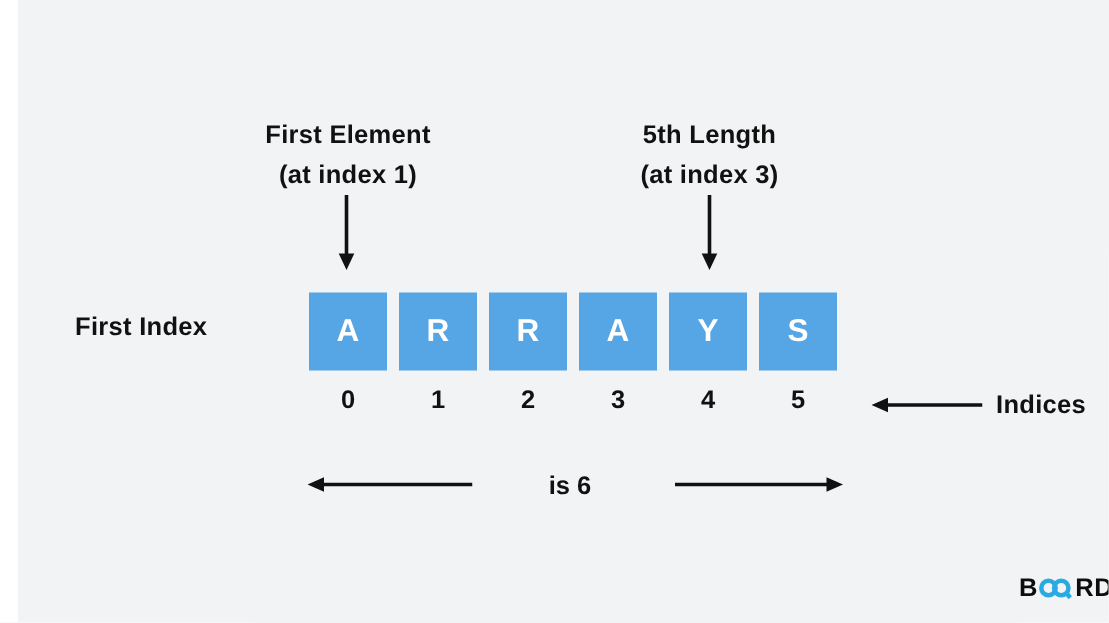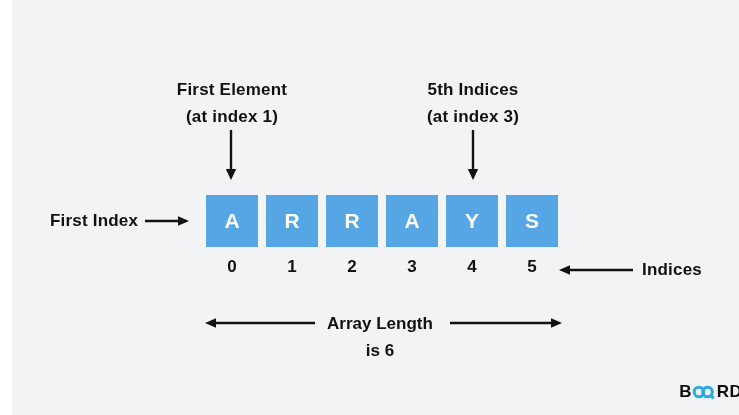--- a/index.html
+++ b/index.html
@@ -38,20 +38,21 @@
   .arrow-down-first { left: 212px; top: 130px; }
   .arrow-down-5th   { left: 454px; top: 130px; }
 
   .first-index-group {
     position: absolute;
     left: 38px; top: 208px;
     height: 26px;
     display: flex;
     align-items: center;
     gap: 7px;
+    flex-direction: column;
   }
   .side-label {
     font-size: 17px;
     font-weight: 700;
     letter-spacing: 0.2px;
     white-space: nowrap;
   }
 
   .array-row {
     position: absolute;
@@ -80,21 +81,21 @@
   }
   .index-cell {
     width: 52px;
     text-align: center;
     font-size: 17px;
     font-weight: 700;
   }
 
   .indices-group {
     position: absolute;
-    left: 547px; top: 260px;
+    left: 569px; top: 260px;
     display: flex;
     align-items: center;
     gap: 9px;
   }
 
   .array-length-label {
     position: absolute;
     left: 293px; top: 310px;
     width: 150px;
     text-align: center;
@@ -127,21 +128,21 @@
 <body>
 
 <div class="canvas">
 
   <div class="two-line-label label-first-element">
     <div>First Element</div>
     <div>(at index 1)</div>
   </div>
 
   <div class="two-line-label label-5th-element">
-    <div>5th Indices</div>
+    <div>5th Length</div>
     <div>(at index 3)</div>
   </div>
 
   <svg class="arrow-svg arrow-down-first" width="14" height="50">
     <line x1="7" y1="0" x2="7" y2="40"></line>
     <polygon points="7,50 1.8,39 12.2,39"></polygon>
   </svg>
   <svg class="arrow-svg arrow-down-5th" width="14" height="50">
     <line x1="7" y1="0" x2="7" y2="40"></line>
     <polygon points="7,50 1.8,39 12.2,39"></polygon>
@@ -191,21 +192,20 @@
       <line x1="9" y1="6" x2="74" y2="6"></line>
     </svg>
     <span class="side-label">Indices</span>
   </div>
 
   <svg class="arrow-svg al-arrow-left" width="110" height="12">
     <polygon points="0,6 11,1.2 11,10.8"></polygon>
     <line x1="9" y1="6" x2="110" y2="6"></line>
   </svg>
   <div class="array-length-label">
-    <div>Array Length</div>
     <div>is 6</div>
   </div>
   <svg class="arrow-svg al-arrow-right" width="112" height="12">
     <line x1="0" y1="6" x2="103" y2="6"></line>
     <polygon points="112,6 101,1.2 101,10.8"></polygon>
   </svg>
 
   <div class="logo">
     <span>B</span>
     <svg class="logo-infinity" width="25" height="16">

